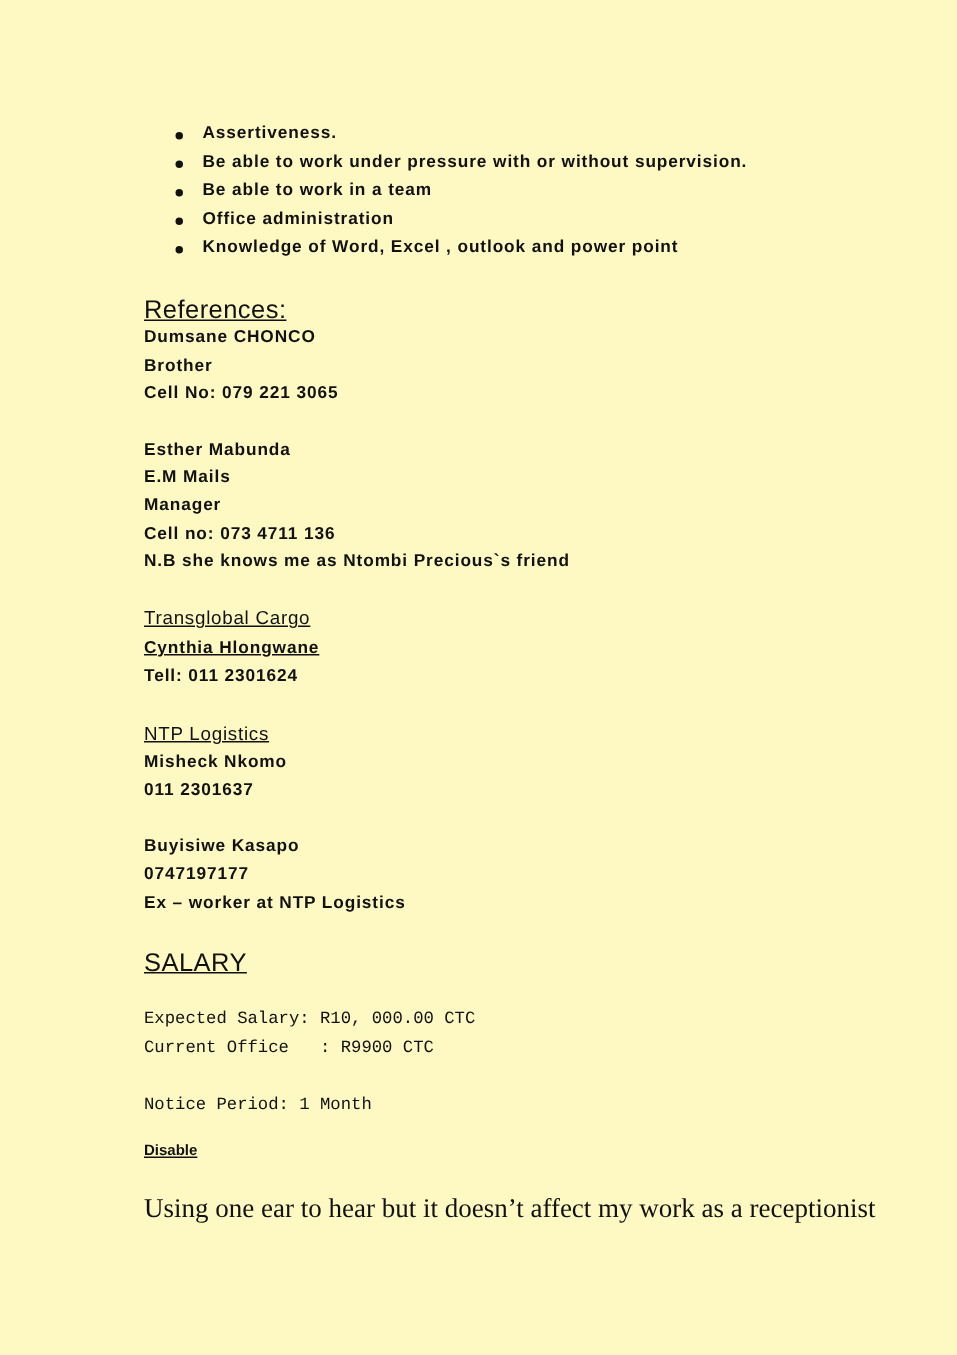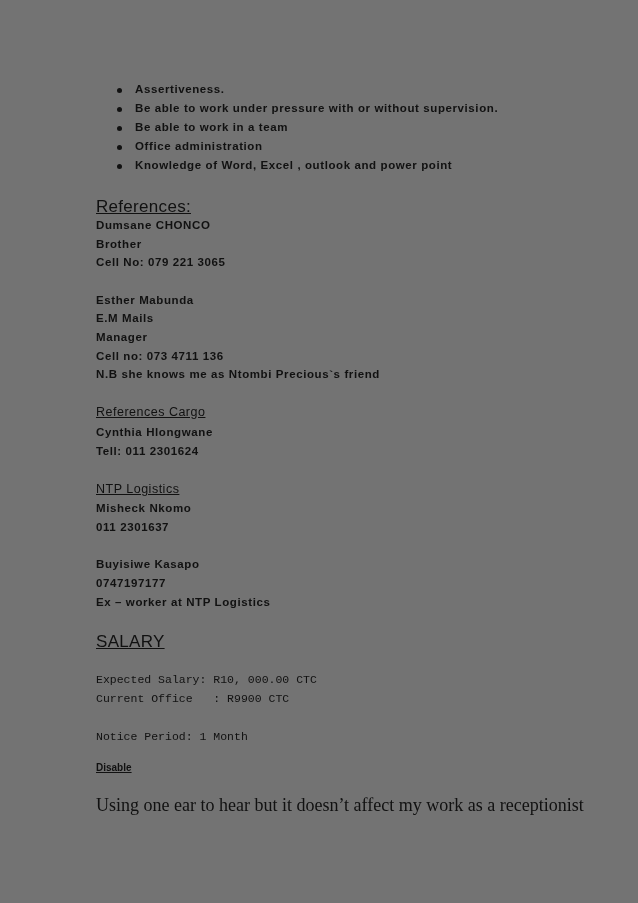--- a/index.html
+++ b/index.html
@@ -1,17 +1,17 @@
 <!DOCTYPE html>
 <html><head>
   <meta charset="utf-8">
   <style>
     html, body { margin: 0; padding: 0; background: #ffffff; }
     body { width: 638px; height: 903px; position: relative; overflow: hidden; color: #000; }
-    .page { position: absolute; left: 0; top: 0; width: 638px; height: 903px; background: #737373; }
+    .page { position: absolute; left: 0; top: 0; width: 638px; height: 903px; background: #fef9c3; }
     .abs { position: absolute; white-space: nowrap; }
     .b { font-family: "Liberation Sans", sans-serif; font-weight: bold; font-size: 11.5px; letter-spacing: 0.6px; color: #111; }
     .n { font-family: Liberation Mono, monospace; font-weight: normal; font-size: 11.5px; color: #111; }
     .h1 { font-family: "Liberation Sans", sans-serif; font-weight: normal; font-size: 17px; text-decoration: underline; color: #111; letter-spacing: 0.3px; }
     .h2 { font-family: "Liberation Sans", sans-serif; font-weight: normal; font-size: 12.5px; text-decoration: underline; color: #111; letter-spacing: 0.5px; }
     .h3 { font-family: "Liberation Sans", sans-serif; font-weight: bold; font-size: 10px; text-decoration: underline; color: #111; }
     .body14 { font-family: Liberation Serif, serif; font-size: 18px; color: #111; }
     .bullet { position: absolute; left: 117px; width: 5px; height: 5px; border-radius: 50%; background: #111; }
   </style>
 </head>
@@ -46,22 +46,22 @@
 
   <div>
     <div class="abs b" style="left:96px; top:294px;">Esther Mabunda</div>
     <div class="abs b" style="left:96px; top:312px;">E.M Mails</div>
     <div class="abs b" style="left:96px; top:331px;">Manager</div>
     <div class="abs b" style="left:96px; top:350px;">Cell no: 073 4711 136</div>
     <div class="abs b" style="left:96px; top:368px;">N.B she knows me as Ntombi Precious`s friend</div>
   </div>
 
   <div>
-    <div class="abs h2" style="left:96px; top:405px;">References Cargo </div>
-    <div class="abs b" style="left:96px; top:426px;">Cynthia Hlongwane</div>
+    <div class="abs h2" style="left:96px; top:405px;">Transglobal Cargo </div>
+    <div class="abs b" style="left:96px; top:426px;text-decoration:underline;">Cynthia Hlongwane</div>
     <div class="abs b" style="left:96px; top:445px;">Tell: 011 2301624</div>
   </div>
 
   <div>
     <div class="abs h2" style="left:96px; top:482px;text-align:right;">NTP Logistics </div>
     <div class="abs b" style="left:96px; top:502px;">Misheck Nkomo</div>
     <div class="abs b" style="left:96px; top:521px;">011 2301637</div>
   </div>
 
   <div>

